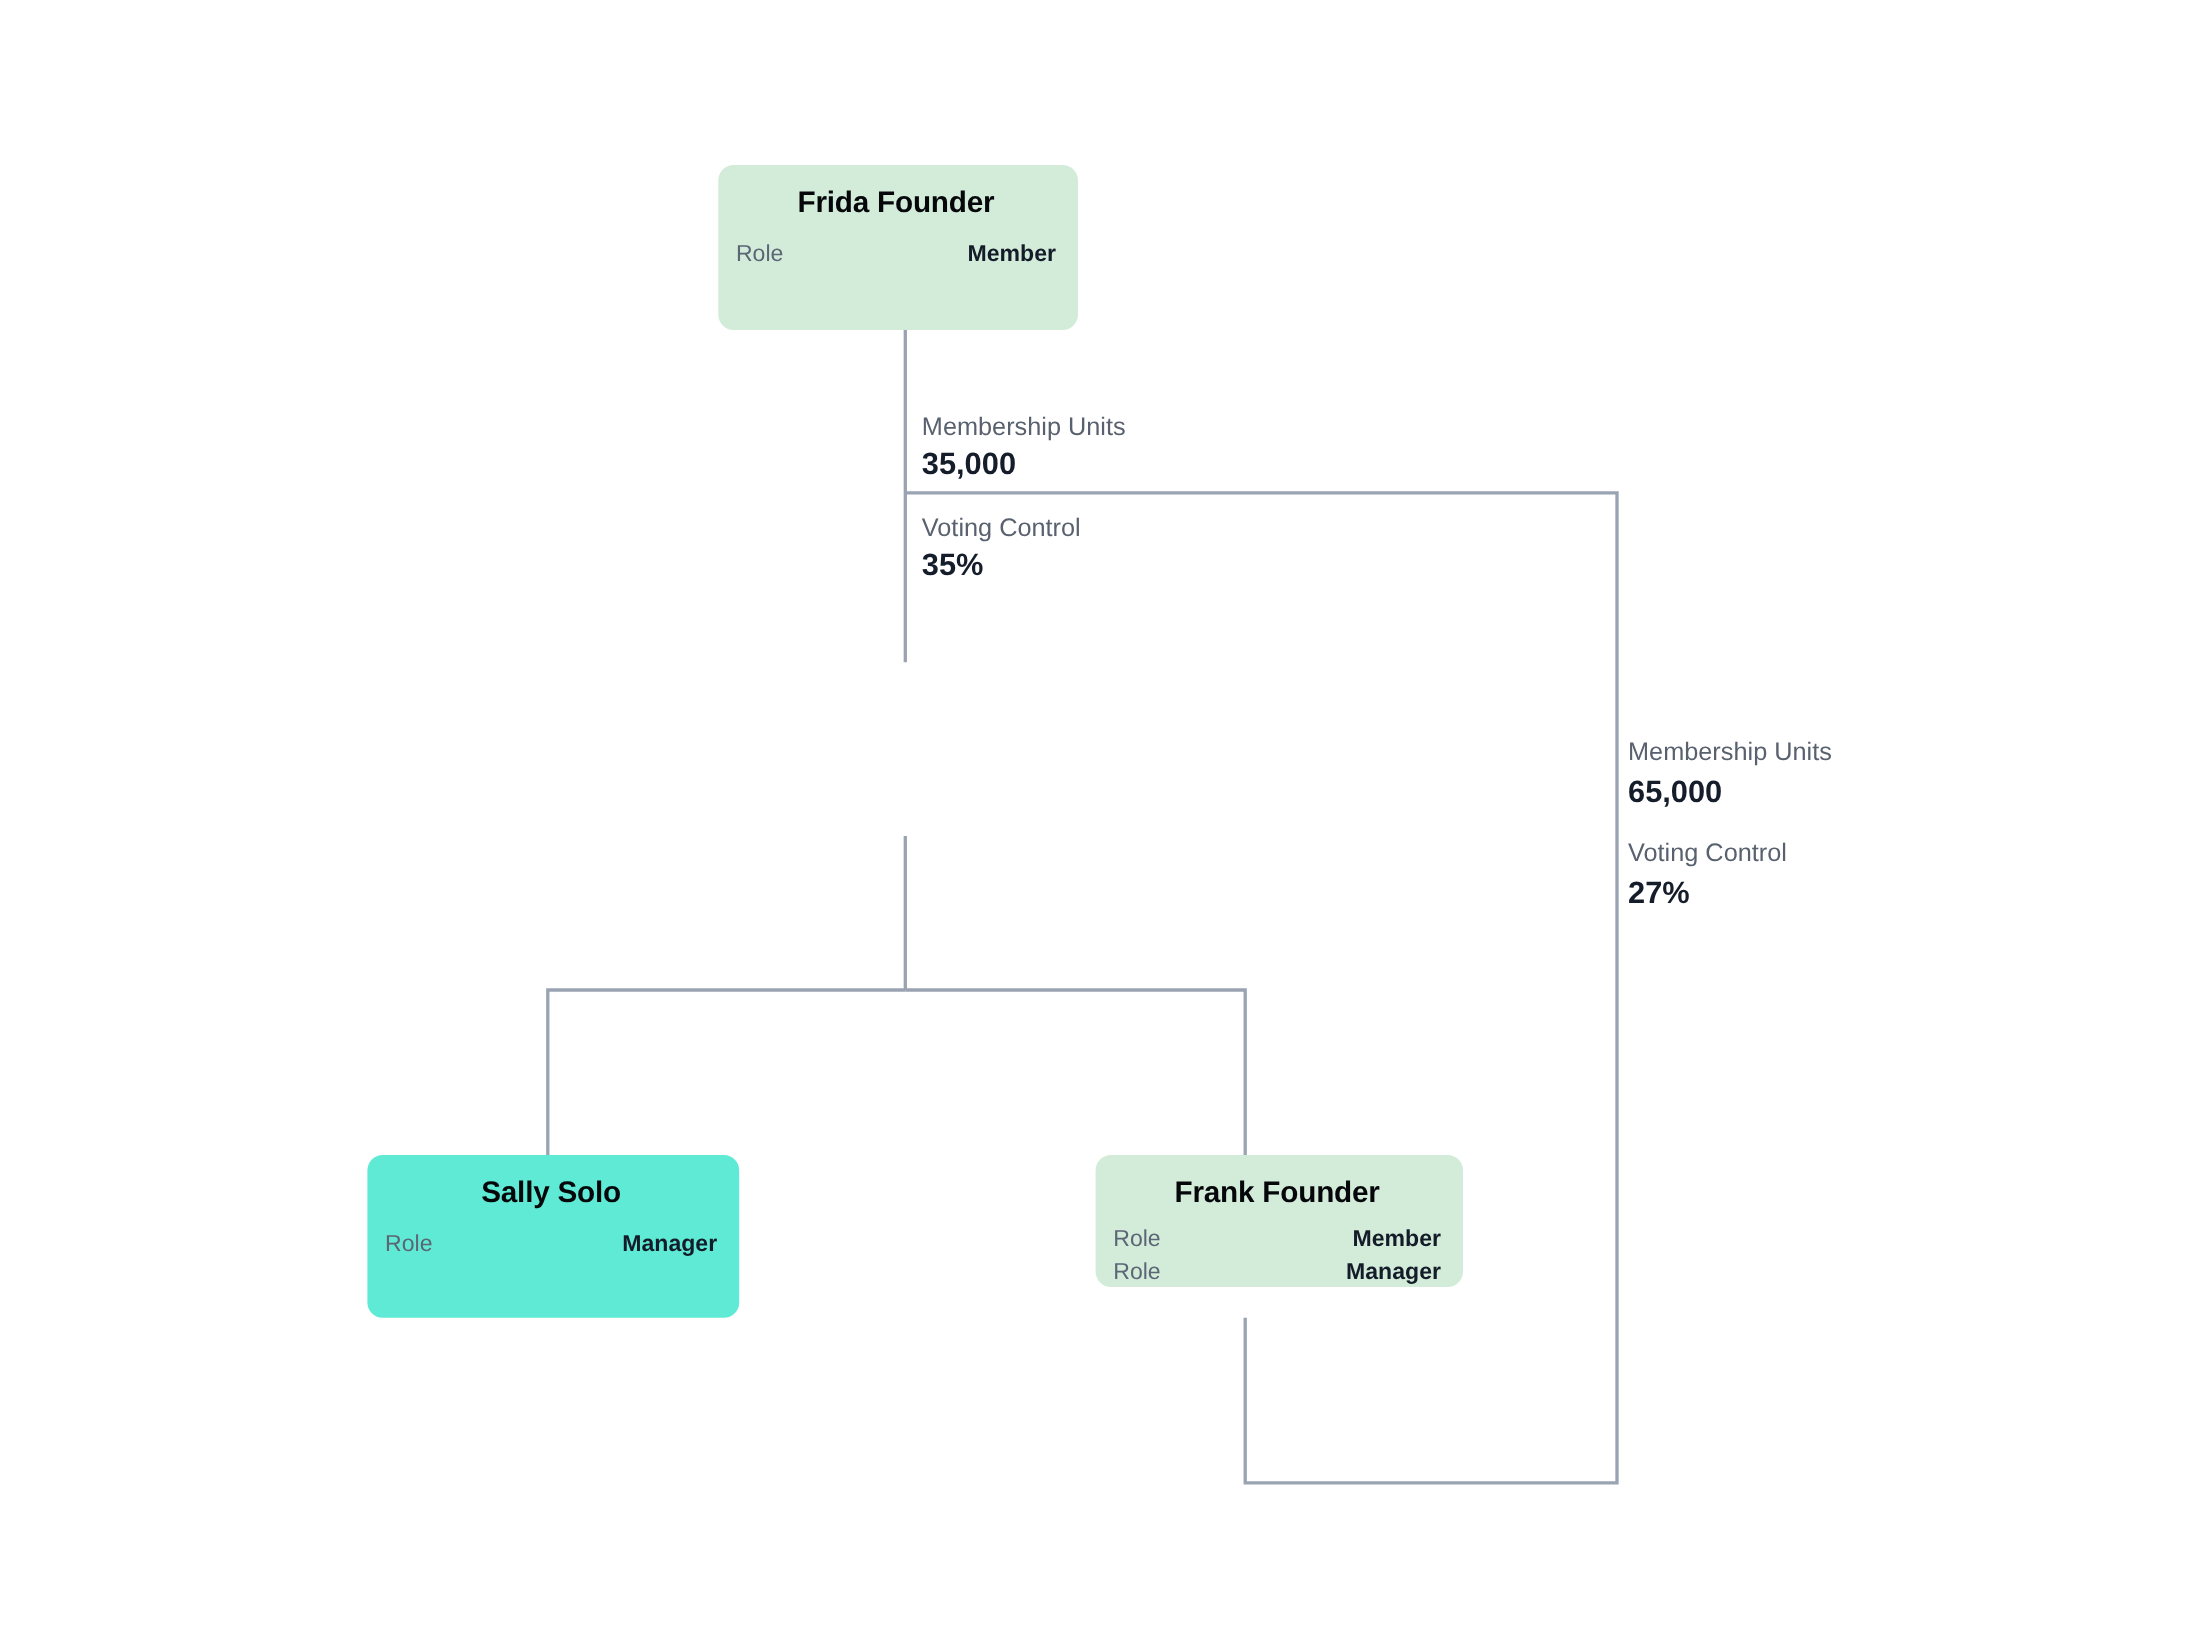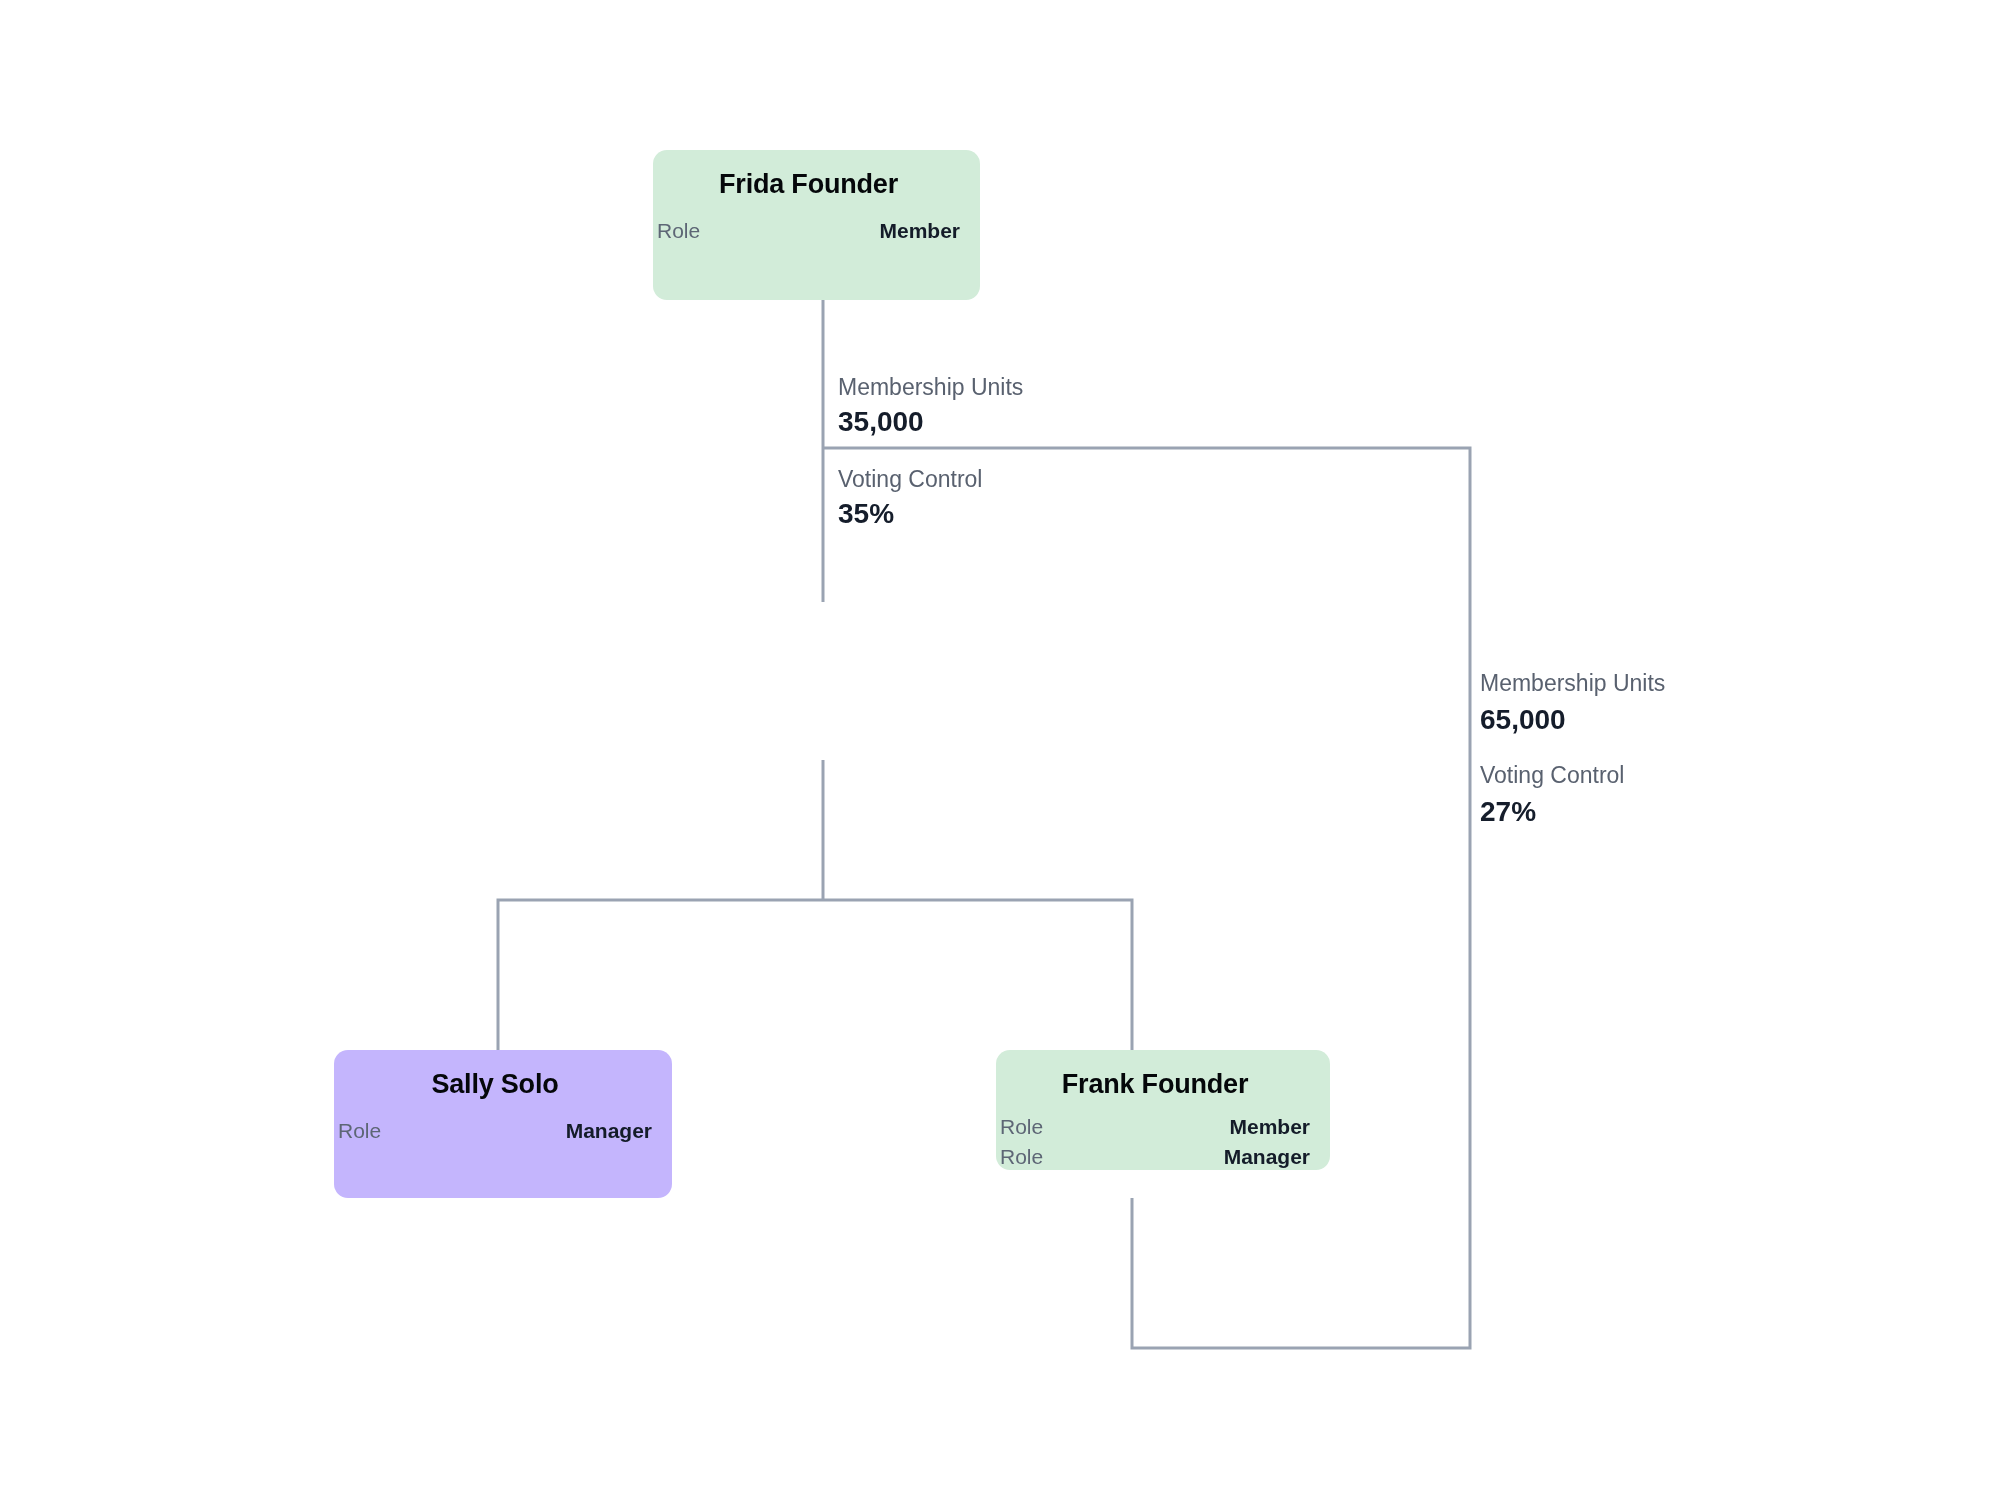--- a/index.html
+++ b/index.html
@@ -24,26 +24,26 @@
     top: 0;
     width: 2000px;
     height: 1500px;
   }
 
   
   .node {
     position: absolute;
     box-sizing: border-box;
     border-radius: 14px;
-    padding: 18px 20px 18px 4px;
+    padding: 18px 20px 18px 16px;
     z-index: 3;
   }
   .node-entity   { background: #d2ecd9; }
   .node-company  { background: #dce8fb; }
-  .node-alt      { background: #c4b5fd; }
+  .node-alt      { background: #5eead4; }
 
   .node-title {
     text-align: center;
     font-size: 27px;
     font-weight: bold;
     color: #05070a;
     letter-spacing: -0.2px;
     line-height: 1.2;
     margin-bottom: 16px;
     white-space: nowrap;

